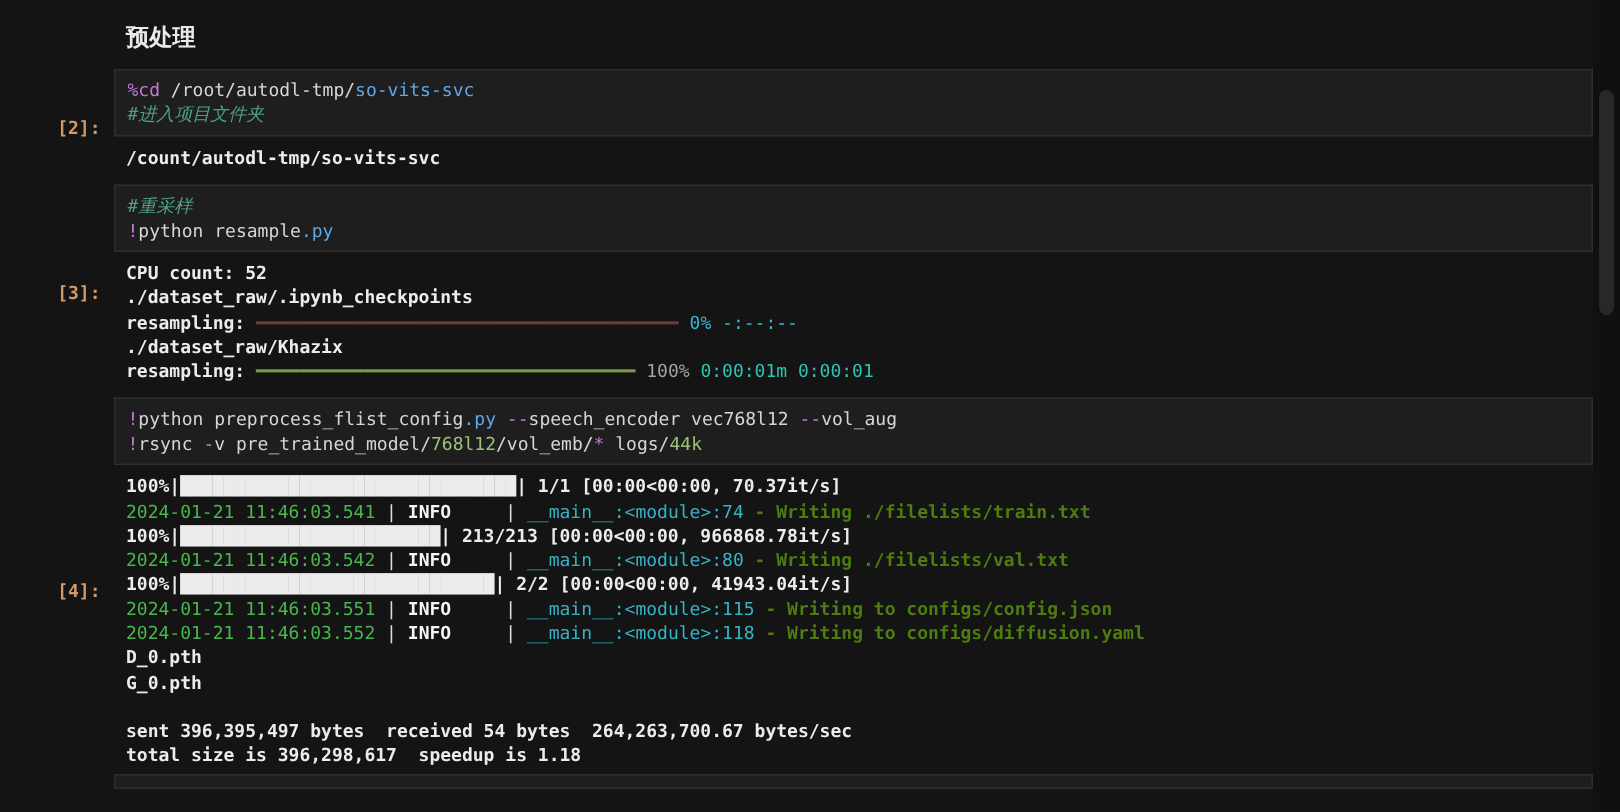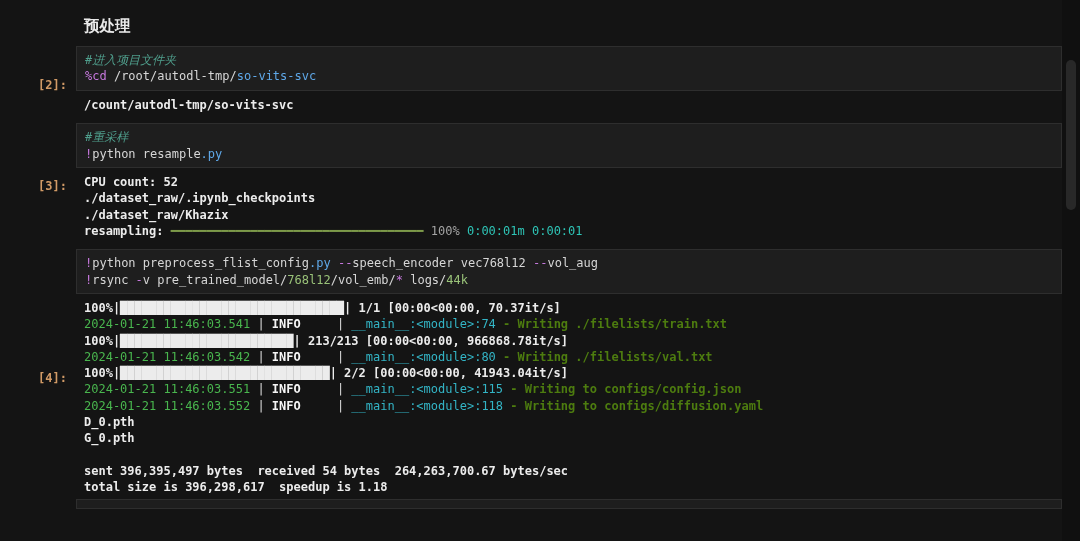--- a/index.html
+++ b/index.html
@@ -44,39 +44,40 @@
     <div class="prompt"></div>
     <div class="cell-main">
       <div class="md-heading">预处理</div>
     </div>
   </div>
 
   <div class="cell">
     <div class="prompt">[2]:</div>
     <div class="cell-main">
       <div class="input-area">
+        <div class="code-line"><span class="tk-magic">%cd</span><span class="tk-plain"> /root/autodl-tmp/</span><span class="tk-prop">so-vits-svc</span></div>
         <div class="code-line"><span class="tk-comment">#进入项目文件夹</span></div>
-        <div class="code-line"><span class="tk-magic">%cd</span><span class="tk-plain"> /root/autodl-tmp/</span><span class="tk-prop">so-vits-svc</span></div>
       </div>
       <div class="output-area">
         <div class="out-line"><span>/count/autodl-tmp/so-vits-svc</span></div>
       </div>
     </div>
   </div>
 
   <div class="cell">
     <div class="prompt">[3]:</div>
     <div class="cell-main">
       <div class="input-area">
         <div class="code-line"><span class="tk-comment">#重采样</span></div>
         <div class="code-line"><span class="tk-magic">!</span><span class="tk-plain">python resample</span><span class="tk-prop">.py</span></div>
       </div>
       <div class="output-area">
         <div class="out-line"><span>CPU count: 52</span></div>
         <div class="out-line"><span>./dataset_raw/.ipynb_checkpoints</span></div>
+        <div class="out-line"><span>resampling: </span><span class="tk-bar0">━━━━━━━━━━━━━━━━━━━━━━━━━━━━━━━━━━━━━━━</span><span class="tk-cyanp"> 0% -:--:--</span></div>
         <div class="out-line"><span>./dataset_raw/Khazix</span></div>
         <div class="out-line"><span>resampling: </span><span class="tk-bar1">━━━━━━━━━━━━━━━━━━━━━━━━━━━━━━━━━━━</span><span class="tk-pct"> 100% </span><span class="tk-teal">0:00:01m 0:00:01</span></div>
       </div>
     </div>
   </div>
 
   <div class="cell last">
     <div class="prompt">[4]:</div>
     <div class="cell-main">
       <div class="input-area">

